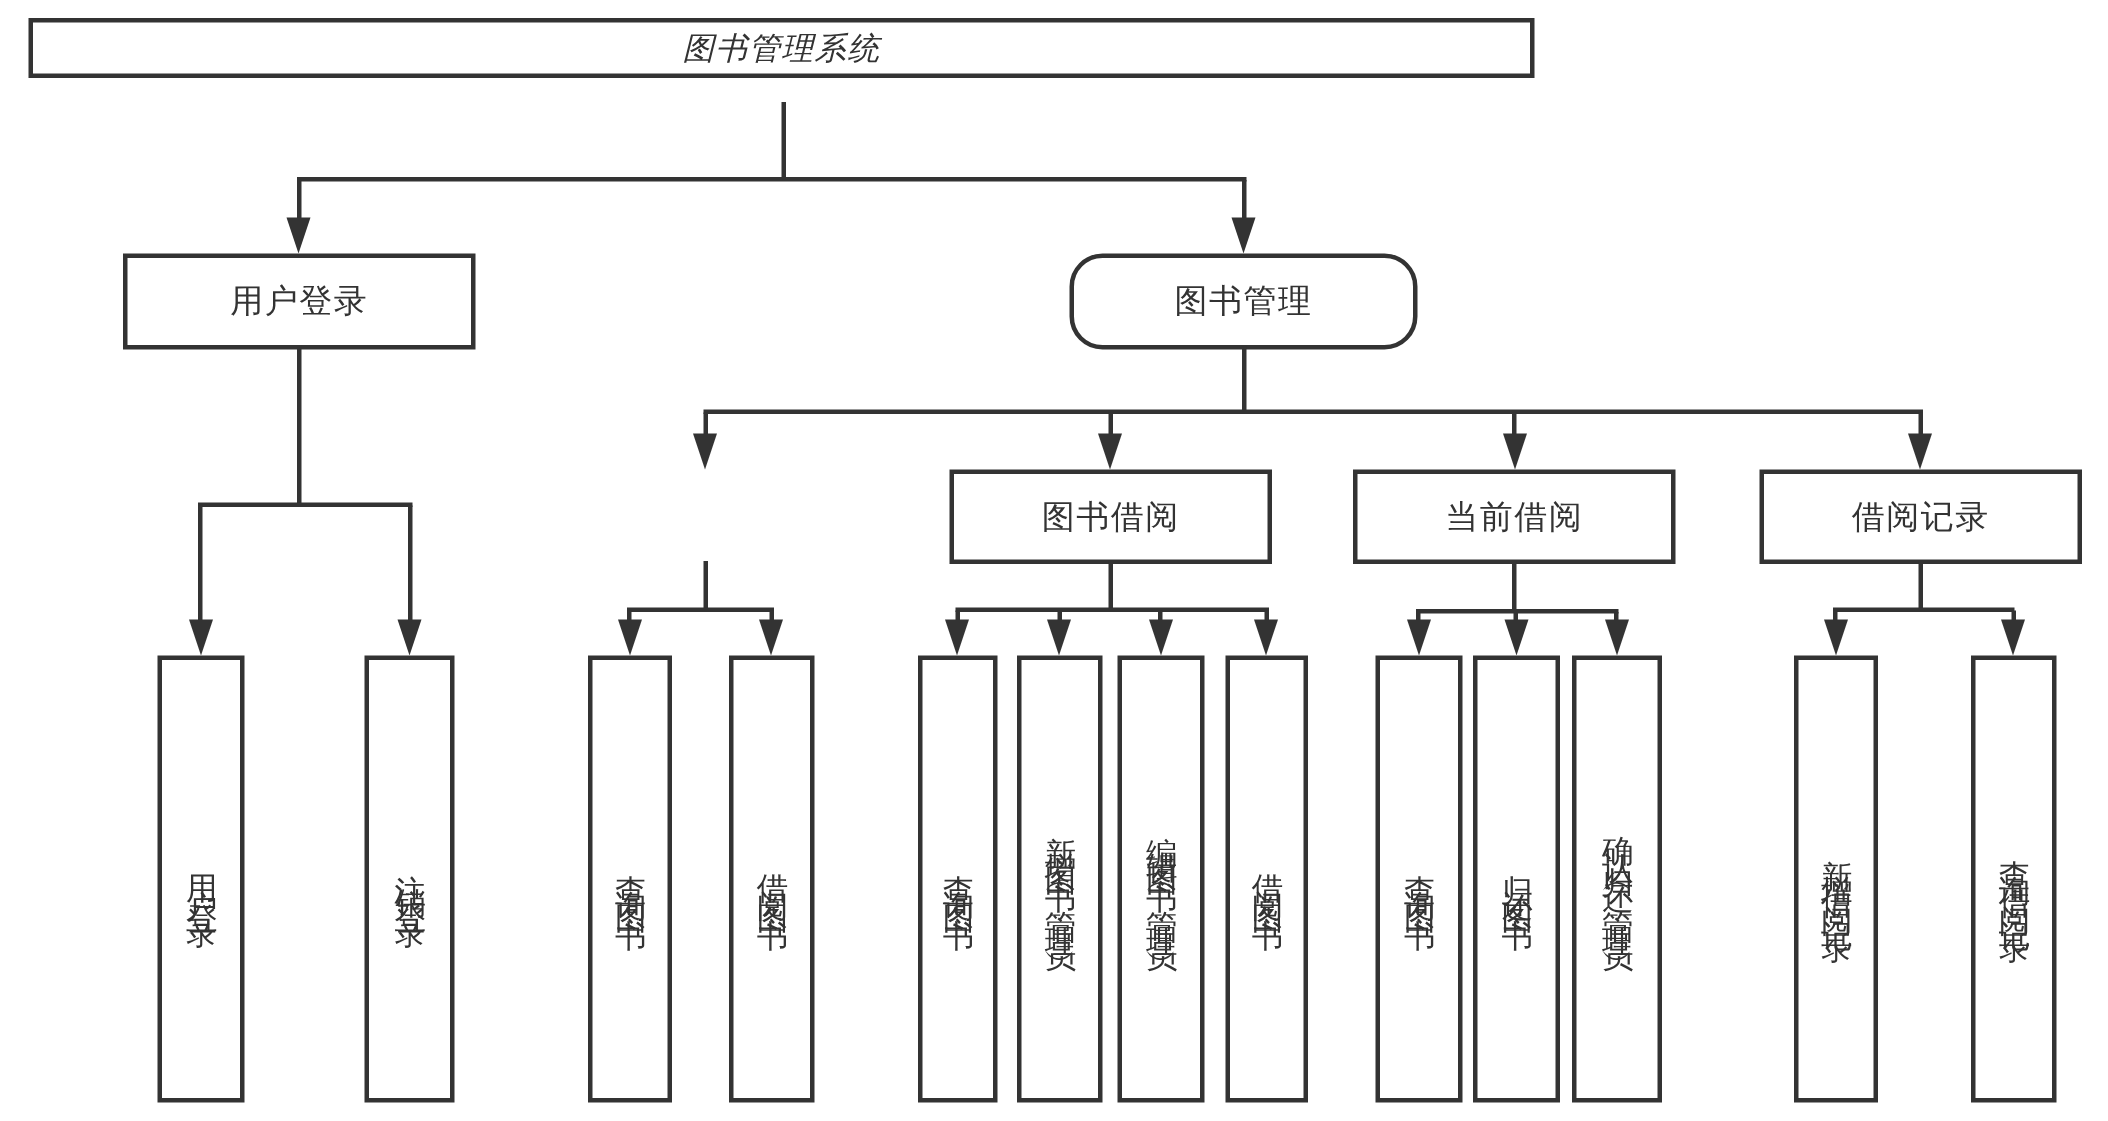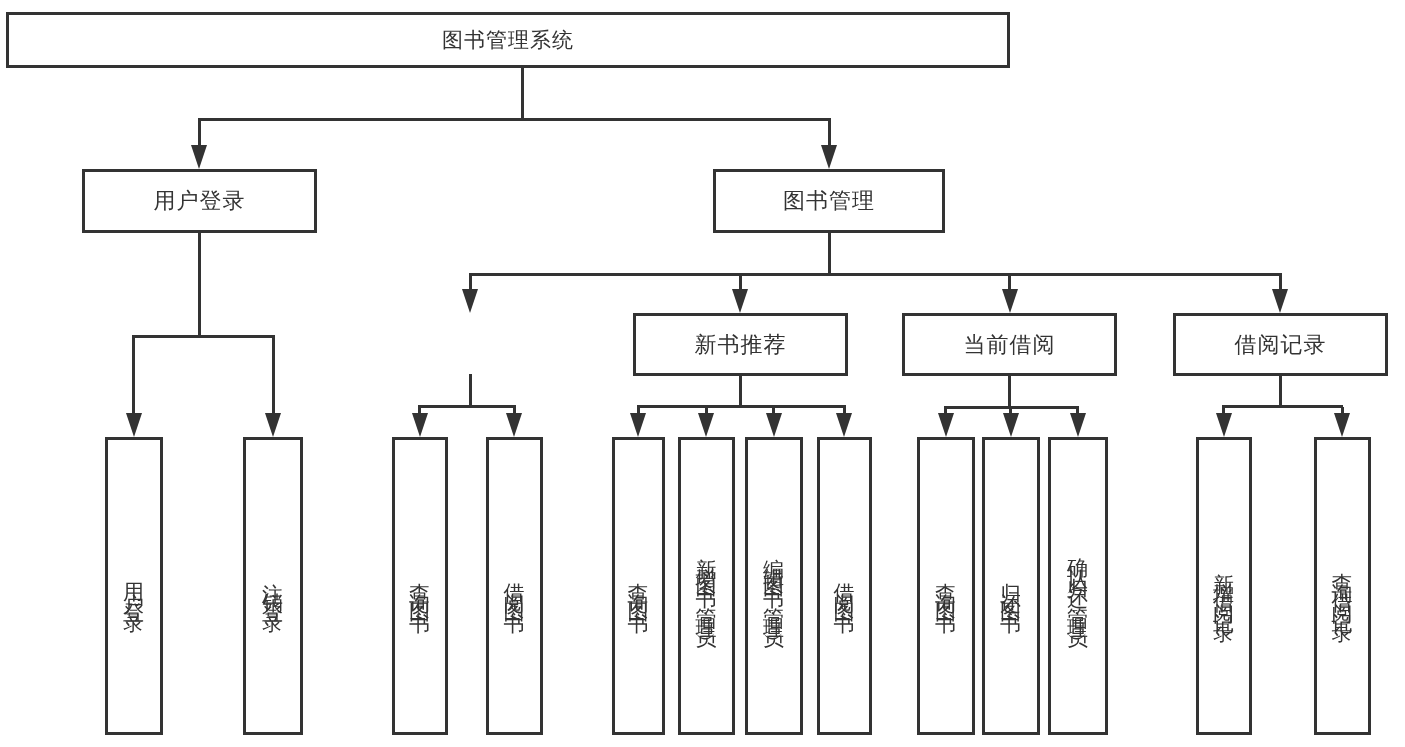--- a/index.html
+++ b/index.html
@@ -53,35 +53,35 @@
     text-shadow: 0 0 2px #ffffff;
     white-space: nowrap;
     z-index: 10;
   }
 </style>
 </head>
 <body>
 
 <div class="canvas">
 
-  <div class="box hbox rootbox" style="left:6px; top:12px; width:1004px; height:56px;">
+  <div class="box hbox rootbox" style="left:19px; top:12px; width:1004px; height:40px;font-style:italic;">
     <span>图书管理系统</span>
   </div>
 
   <div class="line" style="left:521px; top:68px; width:3px; height:52px;"></div>
   <div class="line" style="left:198px; top:118px; width:633px; height:3px;"></div>
   <div class="line" style="left:198px; top:120px; width:3px; height:28px;"></div>
   <div class="line" style="left:828px; top:120px; width:3px; height:28px;"></div>
   <div class="arrow" style="left:191px; top:145px;"></div>
   <div class="arrow" style="left:821px; top:145px;"></div>
 
   <div class="box hbox" style="left:82px; top:169px; width:235px; height:64px;">
     <span>用户登录</span>
   </div>
-  <div class="box hbox" style="left:713px; top:169px; width:232px; height:64px;">
+  <div class="box hbox" style="left:713px; top:169px; width:232px; height:64px;border-radius:22px;">
     <span>图书管理</span>
   </div>
 
   <div class="line" style="left:198px; top:230px; width:3px; height:107px;"></div>
   <div class="line" style="left:132px; top:335px; width:143px; height:3px;"></div>
   <div class="line" style="left:132px; top:337px; width:3px; height:78px;"></div>
   <div class="line" style="left:272px; top:337px; width:3px; height:78px;"></div>
   <div class="arrow" style="left:126px; top:413px;"></div>
   <div class="arrow" style="left:265px; top:413px;"></div>
 
@@ -90,21 +90,21 @@
   <div class="line" style="left:469px; top:275px; width:3px; height:16px;"></div>
   <div class="line" style="left:739px; top:275px; width:3px; height:16px;"></div>
   <div class="line" style="left:1008px; top:275px; width:3px; height:16px;"></div>
   <div class="line" style="left:1279px; top:275px; width:3px; height:16px;"></div>
   <div class="arrow" style="left:462px; top:289px;"></div>
   <div class="arrow" style="left:732px; top:289px;"></div>
   <div class="arrow" style="left:1002px; top:289px;"></div>
   <div class="arrow" style="left:1272px; top:289px;"></div>
 
   <div class="box hbox" style="left:633px; top:313px; width:215px; height:63px;">
-    <span>新书推荐</span>
+    <span>图书借阅</span>
   </div>
   <div class="box hbox" style="left:902px; top:313px; width:215px; height:63px;">
     <span>当前借阅</span>
   </div>
   <div class="box hbox" style="left:1173px; top:313px; width:215px; height:63px;">
     <span>借阅记录</span>
   </div>
 
   <div class="line" style="left:469px; top:374px; width:3px; height:33px;"></div>
   <div class="line" style="left:418px; top:405px; width:98px; height:3px;"></div>

